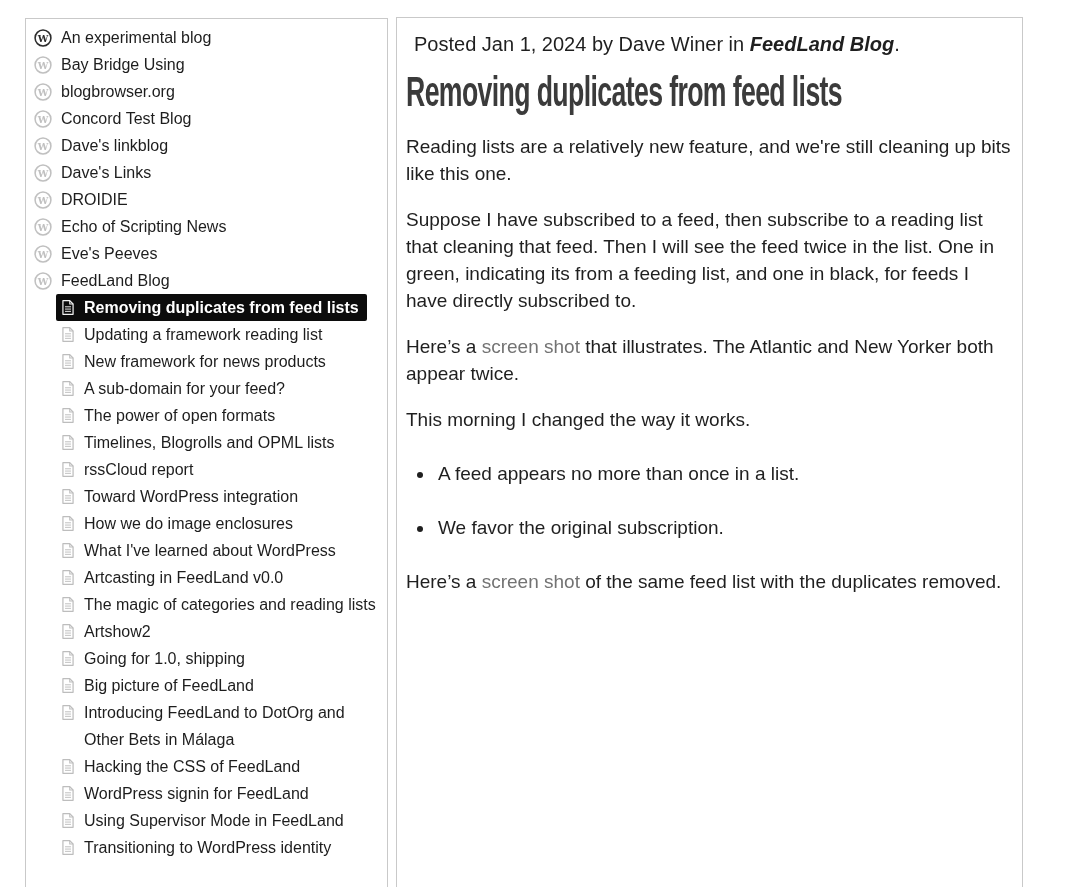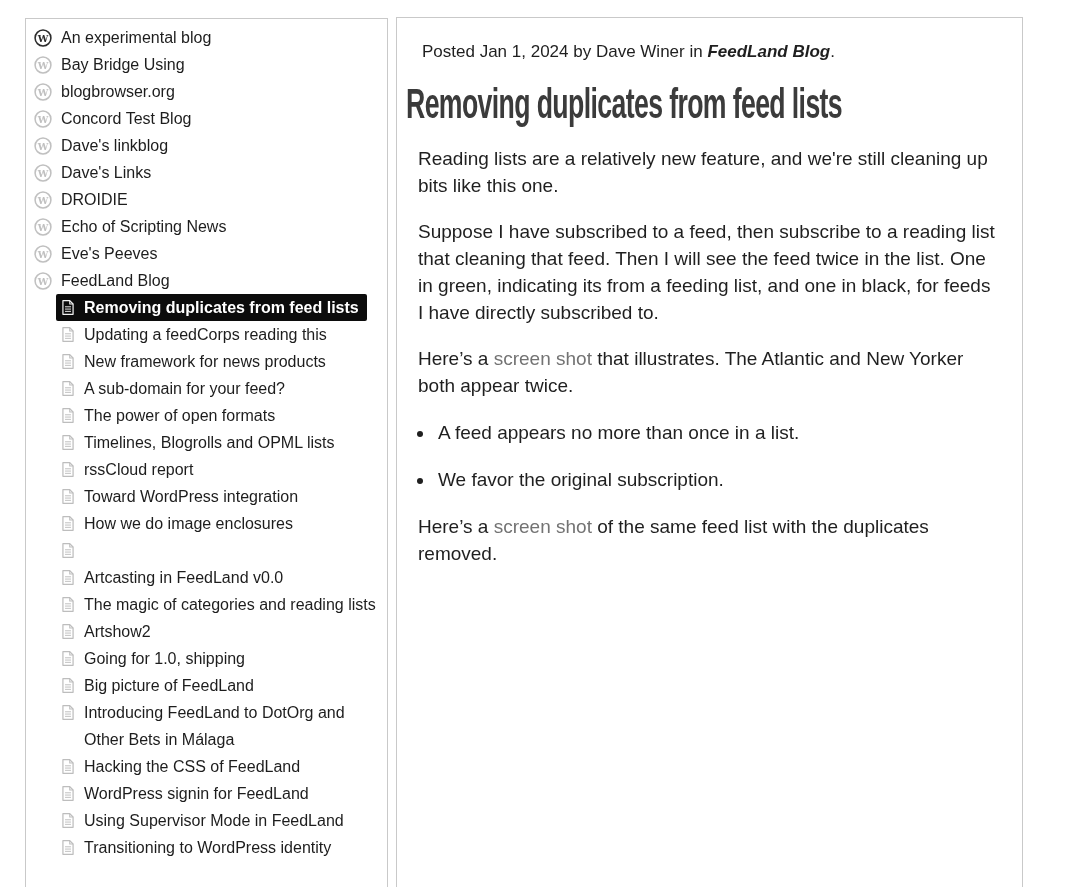--- a/index.html
+++ b/index.html
@@ -57,56 +57,56 @@
   .post-item.selected .doc-icon { color: #f2f2f2; }
   
   .content {
     left: 396px;
     top: 17px;
     width: 627px;
     padding: 6px 10px 10px 9px;
     overflow: hidden;
   }
   .posted-line {
-    margin: 16px;
-    font-size: 17px;
+    margin: 8px;
+    font-size: 20px;
     line-height: 24px;
     color: #1f1f1f;
   }
   .posted-line b i { font-style: italic; }
   .post-title {
     margin: 12px 0 10px 0;
     font-size: 43px;
     line-height: 46px;
     font-weight: 700;
     letter-spacing: -1px;
     color: #3b3b3b;
     white-space: nowrap;
     transform: scaleX(0.62);
     transform-origin: 0 50%;
   }
   .content p.body-p {
-    margin: 19px 12px;
+    margin: 19px 0;
     font-size: 19px;
     line-height: 27px;
     color: #1f1f1f;
   }
   .content a {
     color: #737373;
     text-decoration: none;
     cursor: pointer;
   }
   ul.article-bullets {
     margin: 19px 0;
     padding-left: 29px;
     font-size: 19px;
     line-height: 27px;
     color: #1f1f1f;
   }
-  ul.article-bullets li { margin: 20px 0; padding-left: 3px; }
+  ul.article-bullets li { margin: 27px 0; padding-left: 3px; }
 </style>
 </head>
 <body>
 
 <div>
 
   <aside class="panel sidebar">
     <ul>
 
         <li class="blog-item active">
@@ -224,21 +224,21 @@
         </li>
 
         <li class="post-item">
           <span class="icon-wrap">
             <svg class="doc-icon" width="14" height="17" viewBox="0 0 16 18">
               <path d="M2.2 1.2 H10 L13.8 5 V16.8 H2.2 Z" fill="none" stroke="currentColor" stroke-width="1.4" stroke-linejoin="round"></path>
               <path d="M10 1.2 V5 H13.8" fill="none" stroke="currentColor" stroke-width="1.2"></path>
               <path d="M4.6 8.2 H11.4 M4.6 10.8 H11.4 M4.6 13.4 H11.4" stroke="currentColor" stroke-width="1.1"></path>
             </svg>
           </span>
-          <span class="label">Updating a feedCorps reading this</span>
+          <span class="label">Updating a framework reading list</span>
         </li>
 
         <li class="post-item">
           <span class="icon-wrap">
             <svg class="doc-icon" width="14" height="17" viewBox="0 0 16 18">
               <path d="M2.2 1.2 H10 L13.8 5 V16.8 H2.2 Z" fill="none" stroke="currentColor" stroke-width="1.4" stroke-linejoin="round"></path>
               <path d="M10 1.2 V5 H13.8" fill="none" stroke="currentColor" stroke-width="1.2"></path>
               <path d="M4.6 8.2 H11.4 M4.6 10.8 H11.4 M4.6 13.4 H11.4" stroke="currentColor" stroke-width="1.1"></path>
             </svg>
           </span>
@@ -312,20 +312,21 @@
         </li>
 
         <li class="post-item">
           <span class="icon-wrap">
             <svg class="doc-icon" width="14" height="17" viewBox="0 0 16 18">
               <path d="M2.2 1.2 H10 L13.8 5 V16.8 H2.2 Z" fill="none" stroke="currentColor" stroke-width="1.4" stroke-linejoin="round"></path>
               <path d="M10 1.2 V5 H13.8" fill="none" stroke="currentColor" stroke-width="1.2"></path>
               <path d="M4.6 8.2 H11.4 M4.6 10.8 H11.4 M4.6 13.4 H11.4" stroke="currentColor" stroke-width="1.1"></path>
             </svg>
           </span>
+          <span class="label">What I've learned about WordPress</span>
         </li>
 
         <li class="post-item">
           <span class="icon-wrap">
             <svg class="doc-icon" width="14" height="17" viewBox="0 0 16 18">
               <path d="M2.2 1.2 H10 L13.8 5 V16.8 H2.2 Z" fill="none" stroke="currentColor" stroke-width="1.4" stroke-linejoin="round"></path>
               <path d="M10 1.2 V5 H13.8" fill="none" stroke="currentColor" stroke-width="1.2"></path>
               <path d="M4.6 8.2 H11.4 M4.6 10.8 H11.4 M4.6 13.4 H11.4" stroke="currentColor" stroke-width="1.1"></path>
             </svg>
           </span>
@@ -440,20 +441,21 @@
       <b><i>FeedLand Blog</i></b><span>.</span></p>
 
     <h1 class="post-title">Removing duplicates from feed lists</h1>
 
     <p class="body-p">Reading lists are a relatively new feature, and we're still cleaning up bits like this one.</p>
 
     <p class="body-p">Suppose I have subscribed to a feed, then subscribe to a reading list that cleaning that feed. Then I will see the feed twice in the list. One in green, indicating its from a feeding list, and one in black, for feeds I have directly subscribed to.</p>
 
     <p class="body-p"><span>Here’s a </span><a>screen shot</a><span> that illustrates. The Atlantic and New Yorker both appear twice.</span></p>
 
+    <p class="body-p">This morning I changed the way it works.</p>
 
     <ul class="article-bullets">
       <li>A feed appears no more than once in a list.</li>
       <li>We favor the original subscription.</li>
     </ul>
 
     <p class="body-p"><span>Here’s a </span><a>screen shot</a><span> of the same feed list with the duplicates removed.</span></p>
   </main>
 
 </div>

